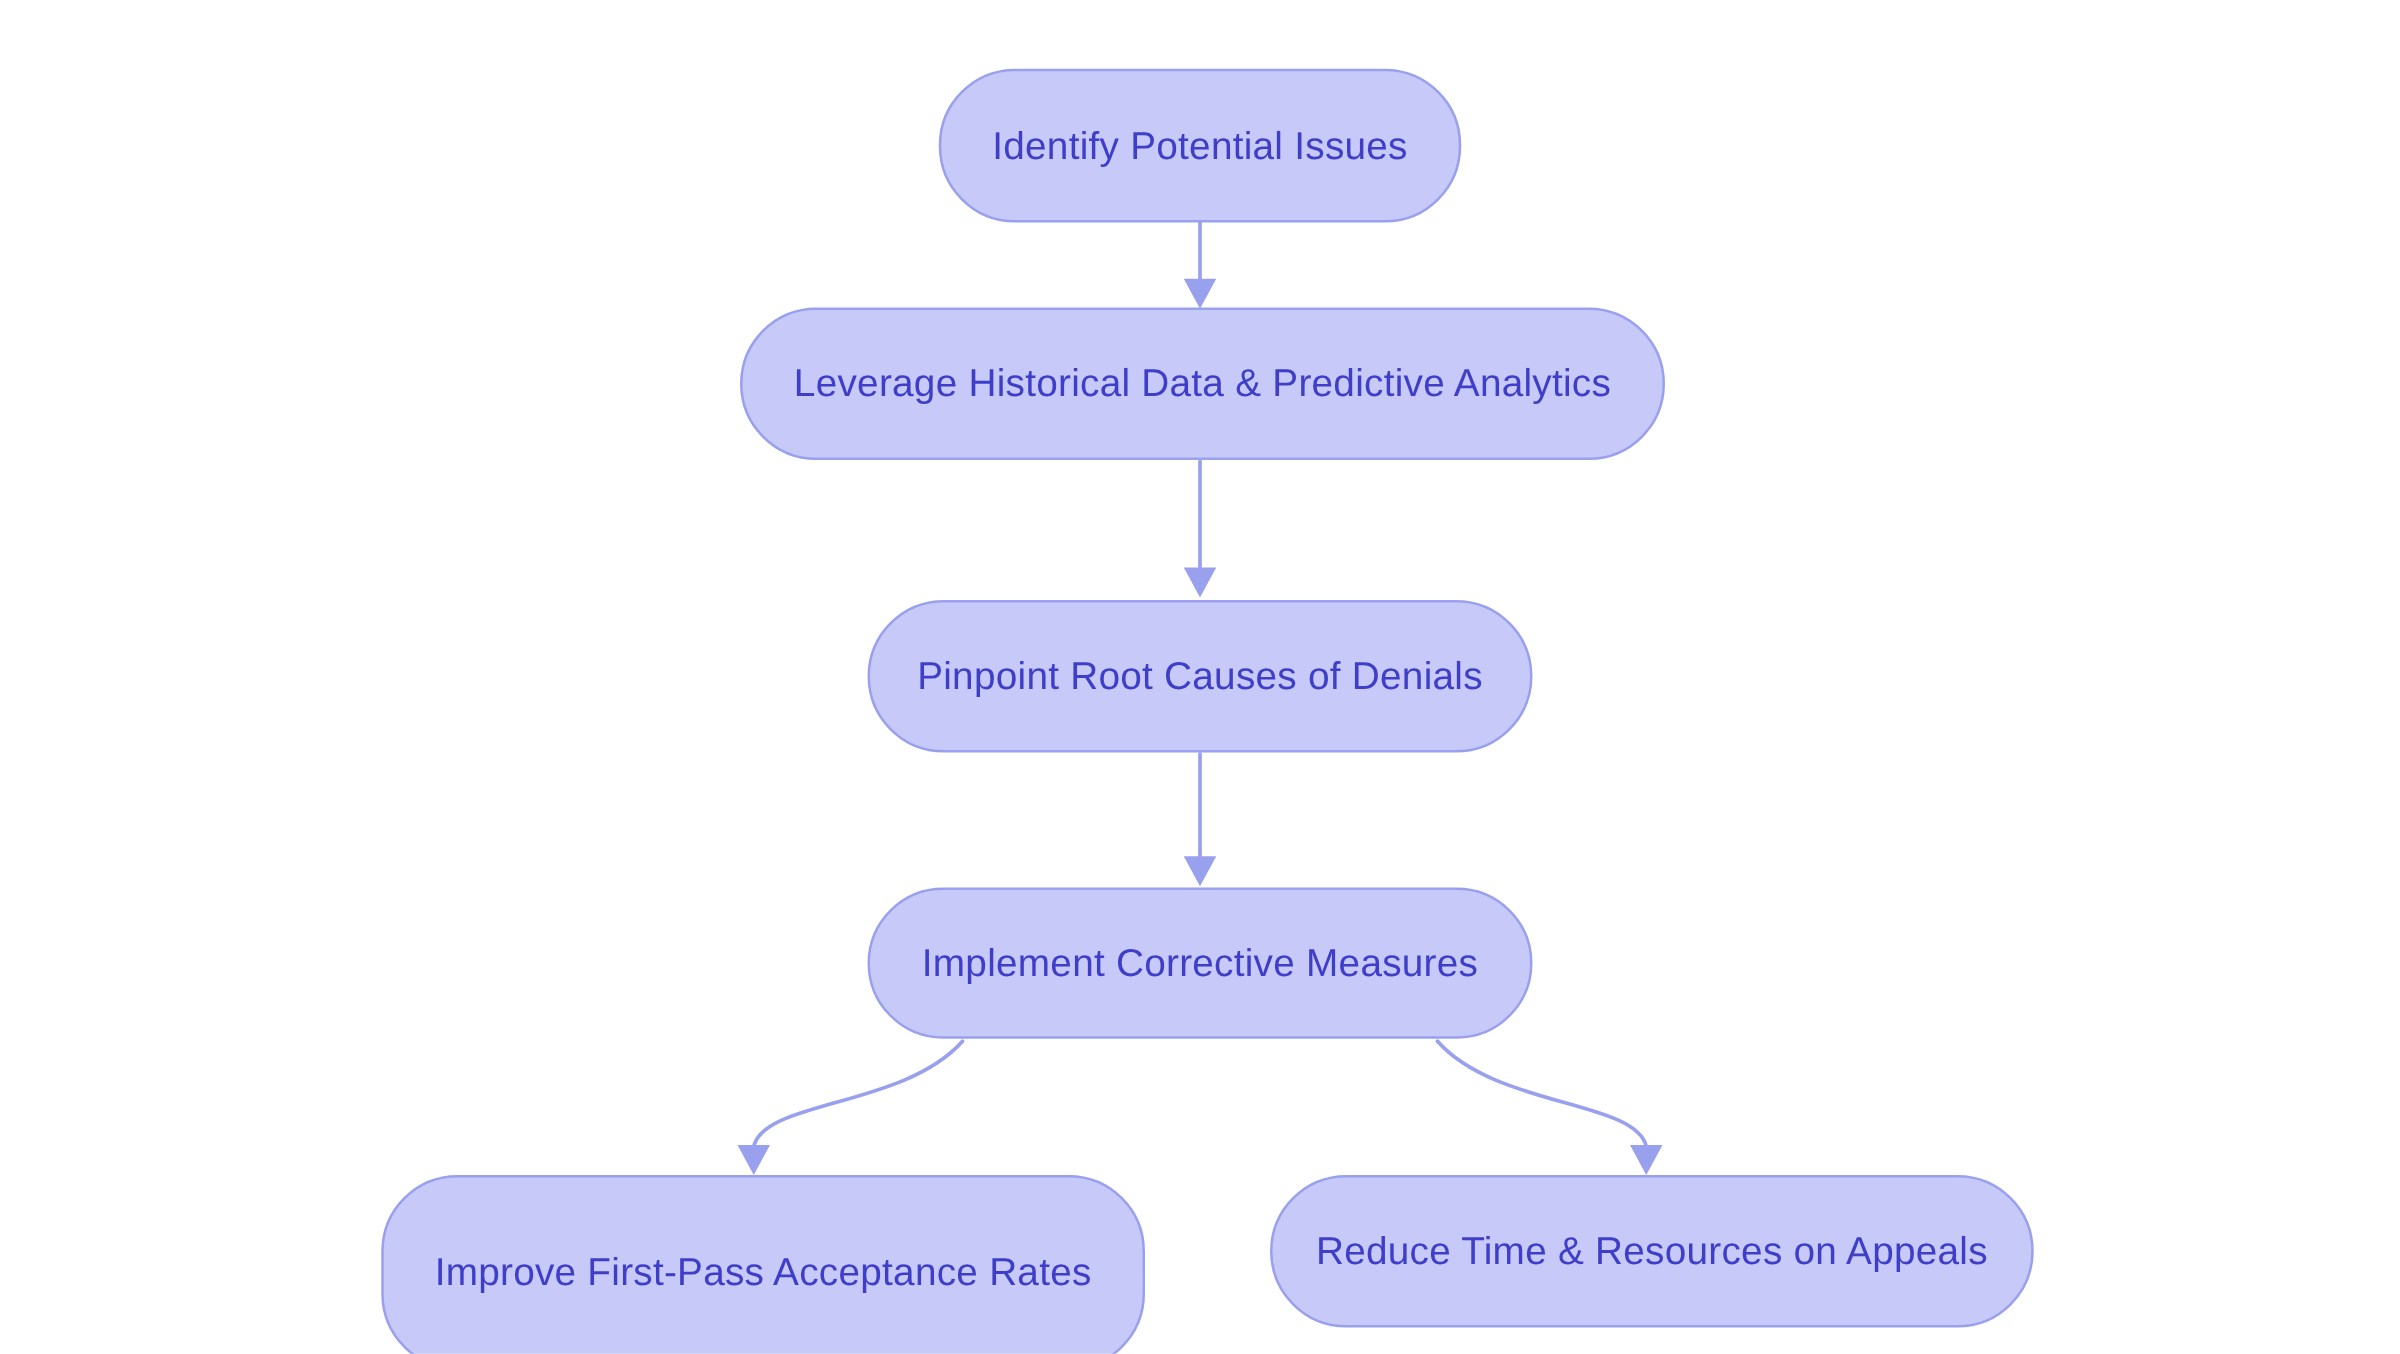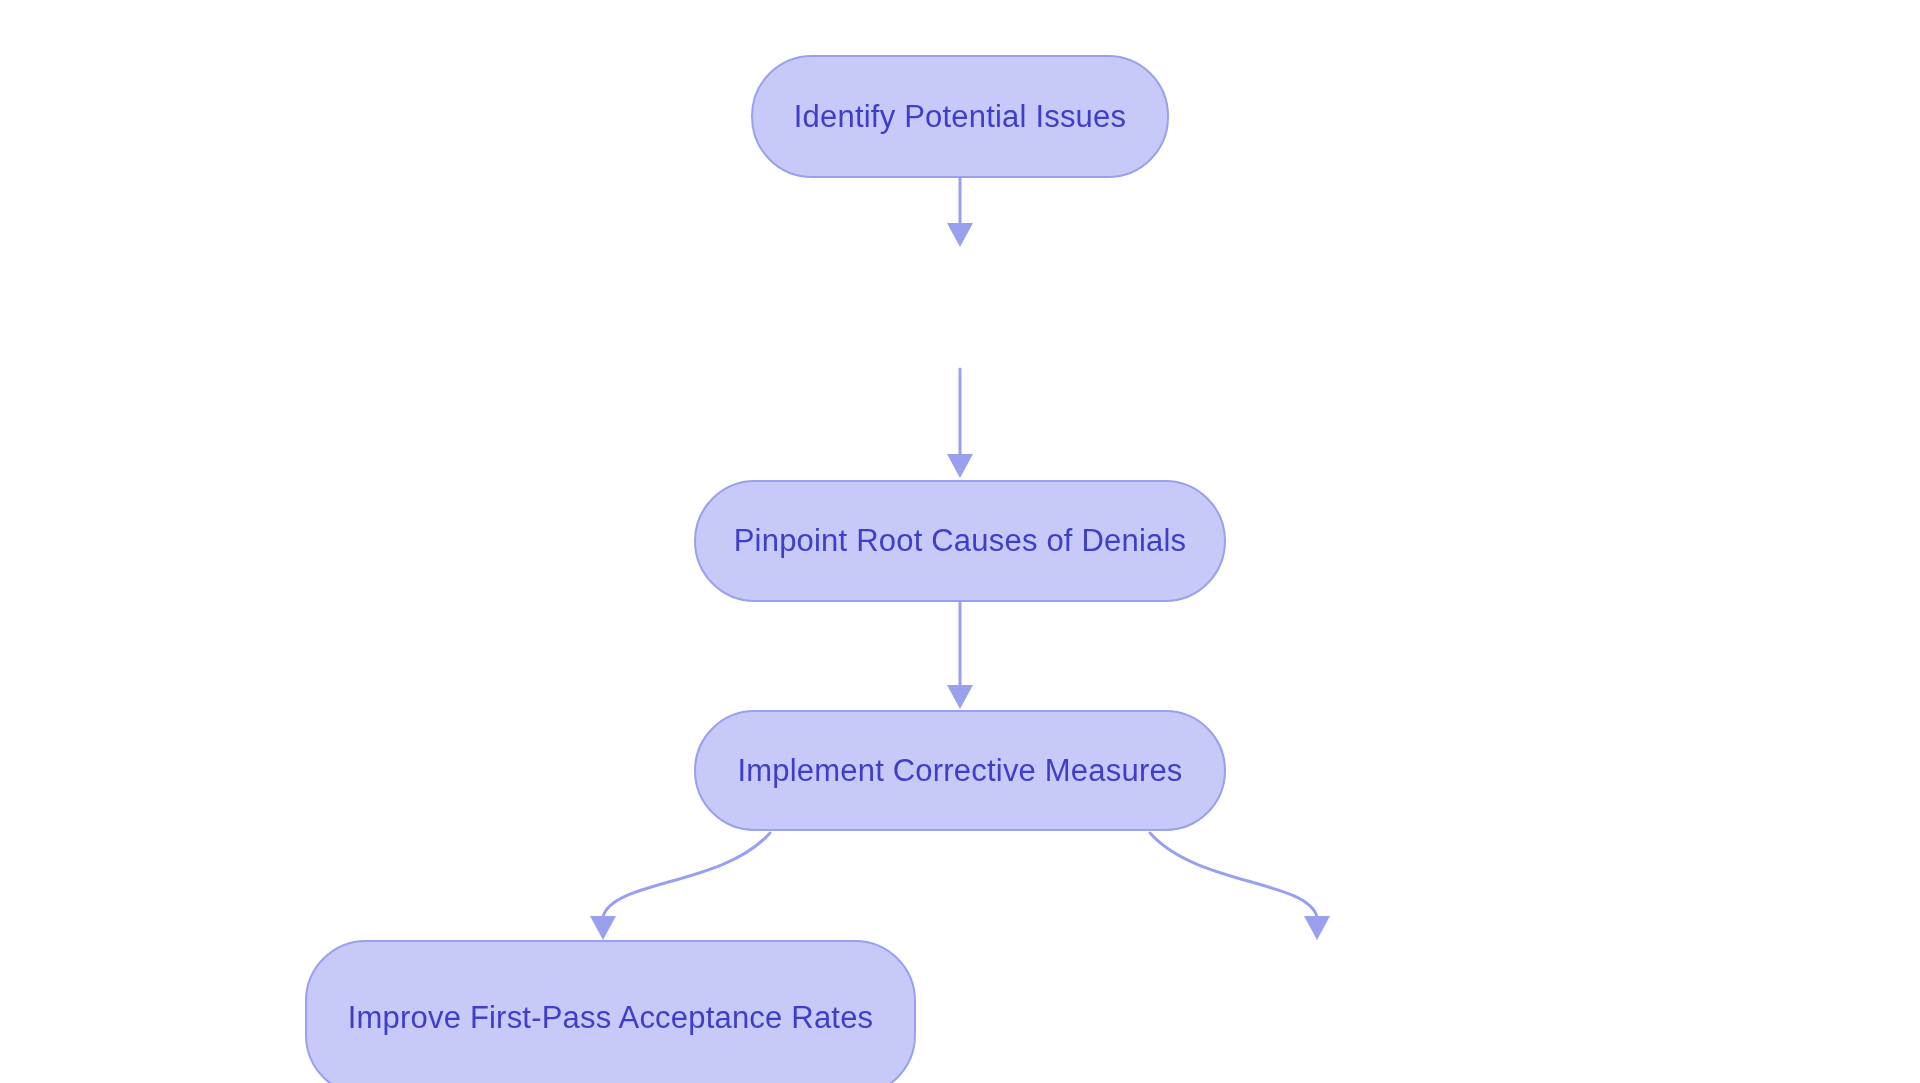--- a/index.html
+++ b/index.html
@@ -85,27 +85,33 @@
     <g>
       <path class="edge-line" d="M1150 833 C1197 886 1308 880 1317 917"></path>
       <polygon class="edge-head" points="1304,916 1330,916 1317,940"></polygon>
     </g>
   </svg>
 
   <div class="flow-node node-identify">
     <span>Identify Potential Issues</span>
   </div>
 
+  <div class="flow-node node-leverage">
+    <span>Leverage Historical Data &amp; Predictive Analytics</span>
+  </div>
 
   <div class="flow-node node-implement">
     <span>Implement Corrective Measures</span>
   </div>
 
   <div class="flow-node node-pinpoint">
     <span>Pinpoint Root Causes of Denials</span>
   </div>
 
   <div class="flow-node node-improve">
     <span>Improve First-Pass Acceptance Rates</span>
   </div>
 
+  <div class="flow-node node-reduce">
+    <span>Reduce Time &amp; Resources on Appeals</span>
+  </div>
 
 </div>
 
 </body></html>

